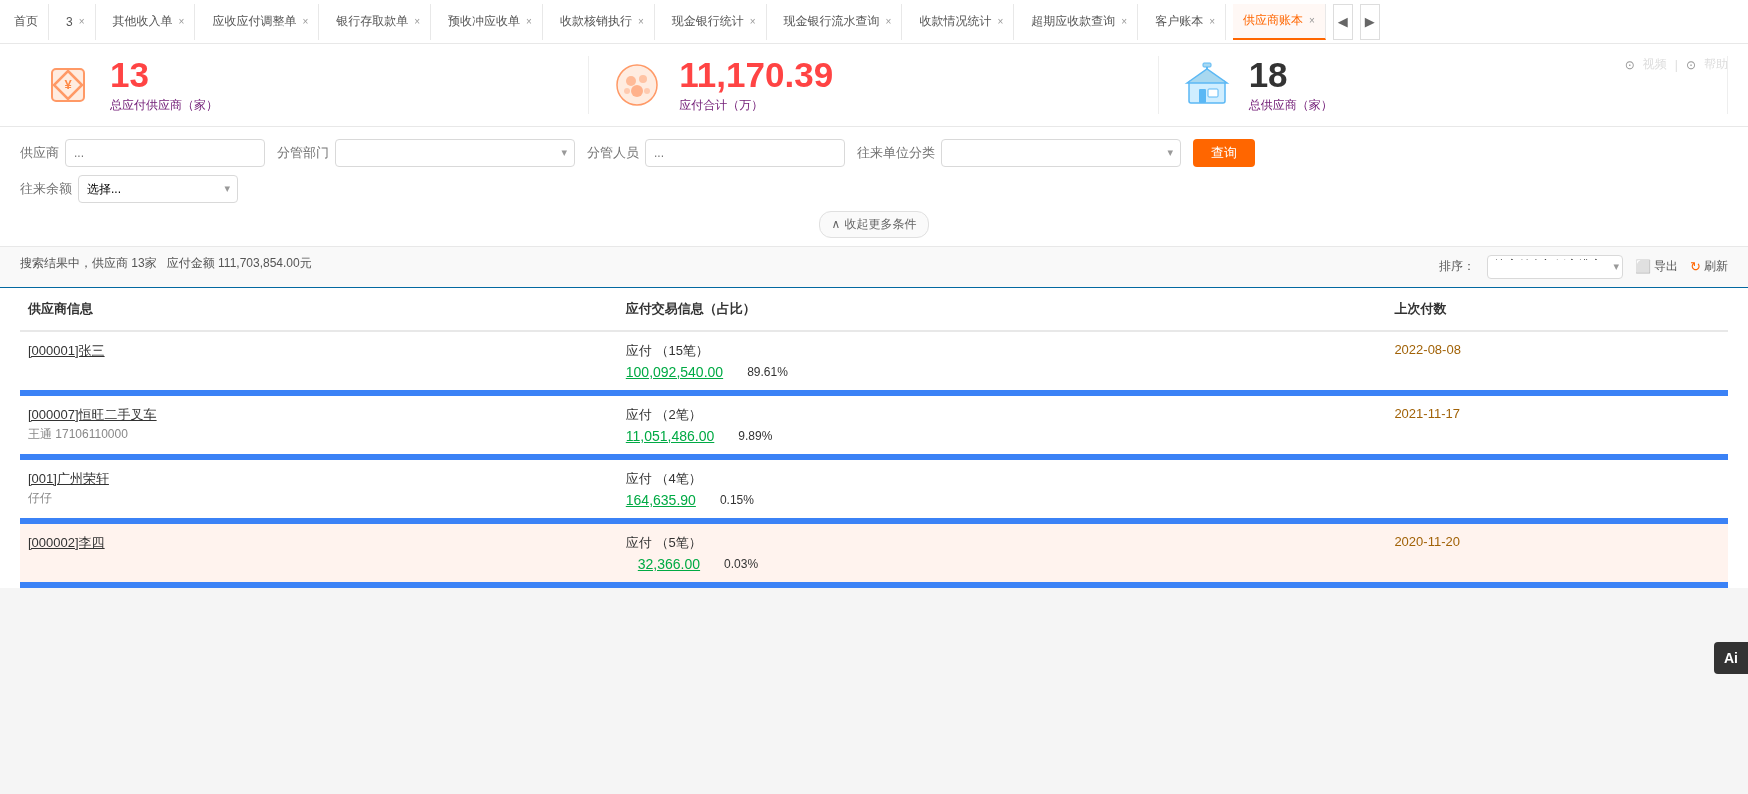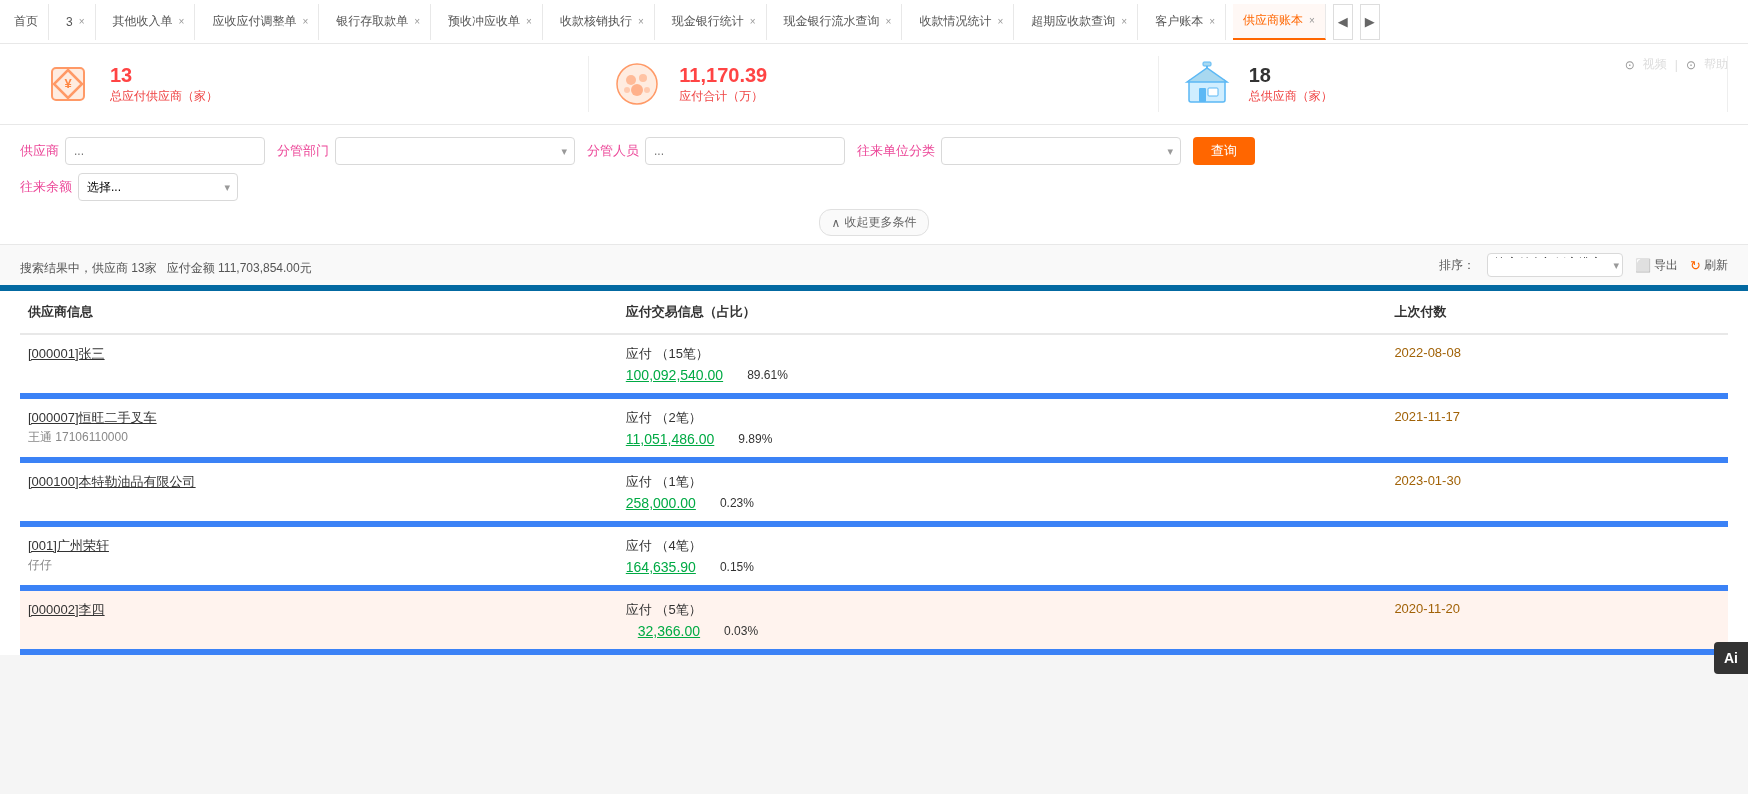--- a/index.html
+++ b/index.html
@@ -70,28 +70,28 @@
       width: 56px;
       height: 56px;
       display: flex;
       align-items: center;
       justify-content: center;
       margin-right: 14px;
       flex-shrink: 0;
     }
     .stat-icon svg { width: 48px; height: 48px; }
     .stat-content .stat-number {
-      font-size: 20px;
+      font-size: 35px;
       font-weight: bold;
       color: #ff4444;
       line-height: 1.1;
     }
     .stat-content .stat-label {
       font-size: 12px;
-      color: #ef4444;
+      color: #701a75;
       margin-top: 2px;
     }
     .top-right-links {
       position: absolute;
       right: 16px;
       top: 12px;
       display: flex;
       align-items: center;
       font-size: 12px;
       color: #666;
@@ -110,21 +110,21 @@
       margin-bottom: 8px;
       gap: 12px;
     }
     .filter-item {
       display: flex;
       align-items: center;
       gap: 6px;
     }
     .filter-label {
       font-size: 13px;
-      color: #ec4899;
+      color: #737373;
       white-space: nowrap;
     }
     .filter-input {
       border: 1px solid #d9d9d9;
       border-radius: 4px;
       padding: 4px 8px;
       font-size: 12px;
       height: 28px;
       width: 160px;
       outline: none;
@@ -179,24 +179,24 @@
       padding: 4px 12px;
       border: 1px solid #e0e0e0;
       border-radius: 12px;
       background: #fafafa;
       width: fit-content;
     }
 
     
     .results-header {
       background: #f9f9f9;
-      border-bottom: 6px solid #0369a1;
+      border-bottom: 1px solid #0369a1;
       padding: 8px 20px;
       display: flex;
-      align-items: flex-end;
+      align-items: flex-start;
       justify-content: space-between;
       font-size: 12px;
       color: #555;
     }
     .results-summary { display: flex; gap: 16px; }
     .results-actions {
       display: flex;
       align-items: center;
       gap: 12px;
     }
@@ -510,31 +510,20 @@
           <td>
             <div><span class="tx-count">应付 （2笔）</span></div>
             <div style="display: flex; align-items: center; margin-top: 4px;">
               <a class="amount-link">11,051,486.00</a>
               <span class="pct">9.89%</span>
             </div>
           </td>
           <td class="date-cell">2021-11-17</td>
         </tr>
         <tr>
-          <td><a class="supplier-link">[000100]本特勒油品有限公司</a></td>
-          <td>
-            <div><span class="tx-count">应付 （1笔）</span></div>
-            <div style="display: flex; align-items: center; margin-top: 4px;">
-              <a class="amount-link">258,000.00</a>
-              <span class="pct">0.23%</span>
-            </div>
-          </td>
-          <td class="date-cell">2023-01-30</td>
-        </tr>
-        <tr>
           <td><a class="supplier-link">[001]广州荣轩</a><div class="supplier-sub">仔仔</div></td>
           <td>
             <div><span class="tx-count">应付 （4笔）</span></div>
             <div style="display: flex; align-items: center; margin-top: 4px;">
               <a class="amount-link">164,635.90</a>
               <span class="pct">0.15%</span>
             </div>
           </td>
           <td class="date-cell"></td>
         </tr>

